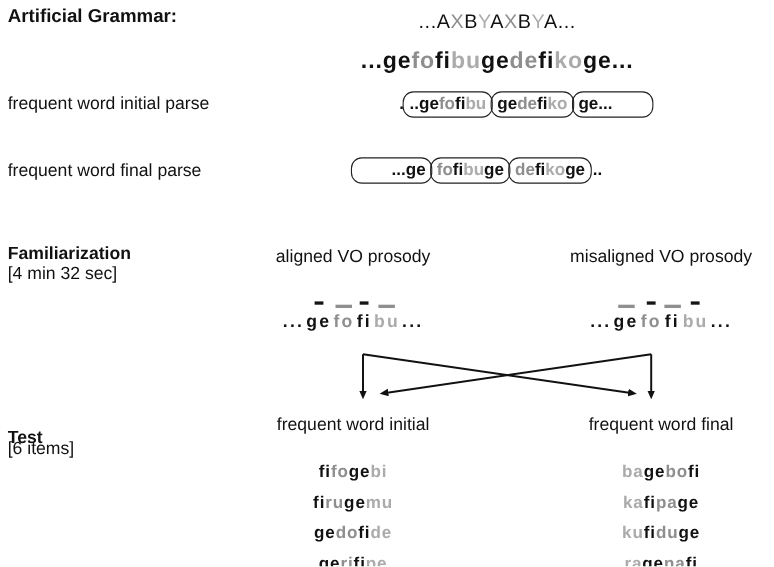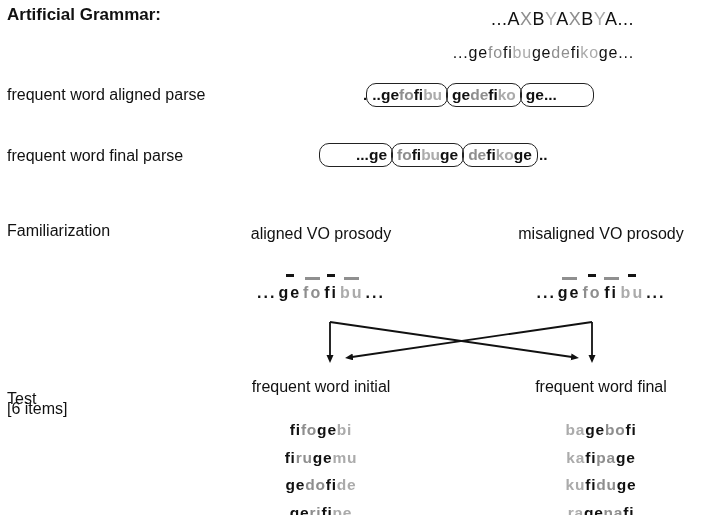--- a/index.html
+++ b/index.html
@@ -2,27 +2,27 @@
 <html><head>
 <meta charset="utf-8">
 <style>
   *{margin:0;padding:0;box-sizing:border-box}
   html,body{background:#ffffff}
   .canvas{position:relative;width:704px;height:515px;background:#fff;
           font-family:"Liberation Sans",sans-serif;color:#111;overflow:hidden}
   .abs{position:absolute}
   .title{font-size:17px;font-weight:bold;line-height:21px}
   .lbl{font-size:16px;line-height:19px}
-  .bold{font-weight:normal}
-  .ctr-col{left:318px;width:316px;text-align:right}
+  .bold{font-weight:bold}
+  .ctr-col{left:294px;width:316px;text-align:center}
 
   .c-k{color:#111}.c-d{color:#111}.c-x{color:#8e8e8e}.c-y{color:#ababab}
 
   .seq-abstract{font-size:18px;letter-spacing:.5px;white-space:nowrap}
-  .seq-surface{font-size:16px;font-weight:normal;letter-spacing:.8px;white-space:nowrap}
+  .seq-surface{font-size:21px;font-weight:bold;letter-spacing:.8px;white-space:nowrap}
   .or-label{font-size:17px}
 
   .parse-row{display:flex;align-items:center;font-size:15.5px;font-weight:bold;height:24px;white-space:nowrap}
   .pbox{display:inline-flex;align-items:center;height:24px;border:1.8px solid #222;
         border-radius:10px;padding:0 5px;margin-left:-2px;background:transparent}
   .parse-row .pbox:first-child{margin-left:0}
   .lead{padding:0 1px}
 
   .fam-col,.t-col{position:absolute;width:250px;text-align:center}
   .col-header{font-size:16px;line-height:19px}
@@ -45,21 +45,21 @@
 <div class="canvas">
 
   <div class="abs title" style="left:7px;top:4px">
     <div>Artificial Grammar:</div>
   </div>
 
   <div class="abs ctr-col seq-abstract" style="top:9px"><span class="syl c-d">...</span><span class="syl c-k">A</span><span class="syl c-x">X</span><span class="syl c-k">B</span><span class="syl c-y">Y</span><span class="syl c-k">A</span><span class="syl c-x">X</span><span class="syl c-k">B</span><span class="syl c-y">Y</span><span class="syl c-k">A</span><span class="syl c-d">...</span></div>
 
   <div class="abs ctr-col seq-surface" style="top:44px"><span class="syl c-d">...</span><span class="syl c-k">ge</span><span class="syl c-x">fo</span><span class="syl c-k">fi</span><span class="syl c-y">bu</span><span class="syl c-k">ge</span><span class="syl c-x">de</span><span class="syl c-k">fi</span><span class="syl c-y">ko</span><span class="syl c-k">ge</span><span class="syl c-d">...</span></div>
 
-  <div class="abs lbl" style="left:7px;top:85px">frequent word aligned parse</div>
+  <div class="abs lbl" style="left:7px;top:85px">frequent word initial parse</div>
 
   <div class="abs parse-row" style="left:362px;top:83px">
     <span class="lead">.</span>
     <span class="pbox">
         <span class="syl c-d">..</span>
         <span class="syl c-k">ge</span>
         <span class="syl c-x">fo</span>
         <span class="syl c-k">fi</span>
         <span class="syl c-y">bu</span>
       </span>
@@ -92,20 +92,21 @@
     <span class="pbox">
         <span class="syl c-x">de</span>
         <span class="syl c-k">fi</span>
         <span class="syl c-y">ko</span>
         <span class="syl c-k">ge</span>
       </span>
     <span class="lead">..</span>
   </div>
 
   <div class="abs lbl bold" style="left:7px;top:221px">Familiarization</div>
+  <div class="abs lbl" style="left:7px;top:240px">[4 min 32 sec]</div>
 
   <div class="fam-col" style="left:196px;top:224px">
     <div class="col-header">aligned VO prosody</div>
   </div>
   <div class="p-row" style="left:196px;top:274px">
       <span class="p-unit">
         <span class="mark-slot"></span>
         <span class="syl c-d">...</span>
       </span>
       <span class="p-unit">

